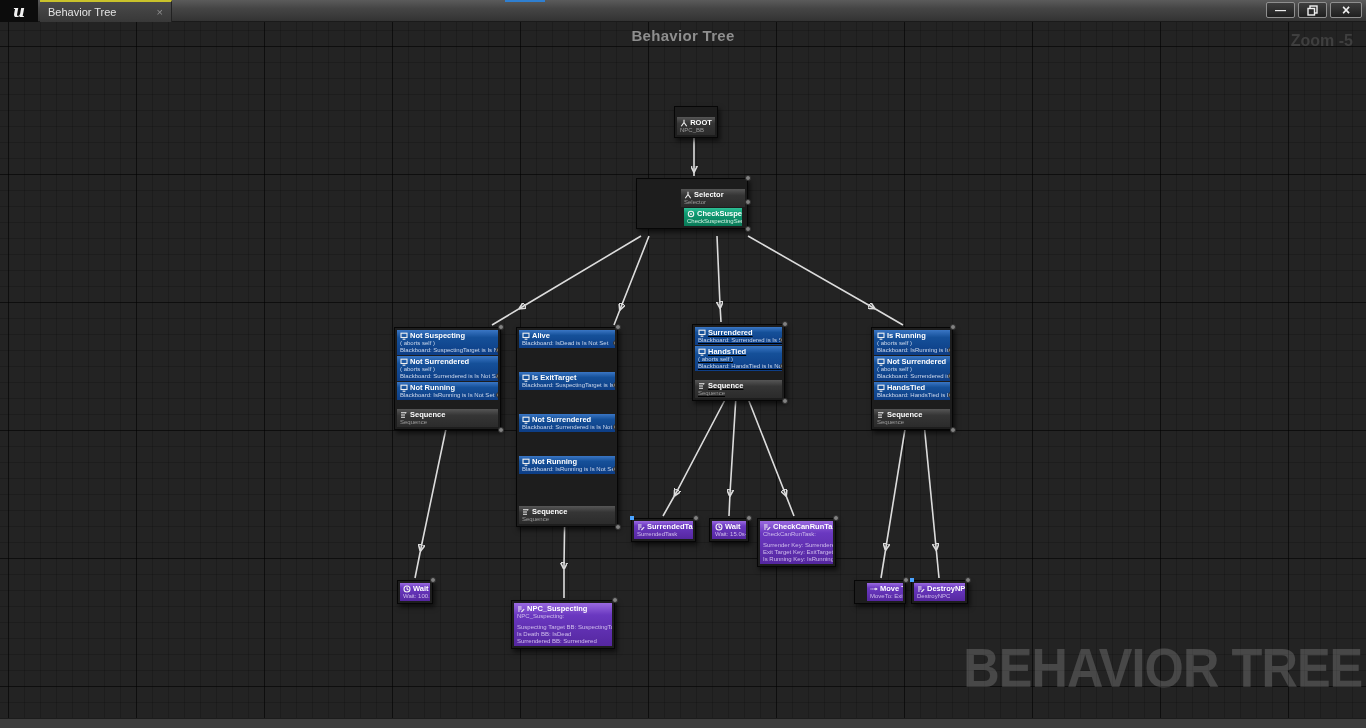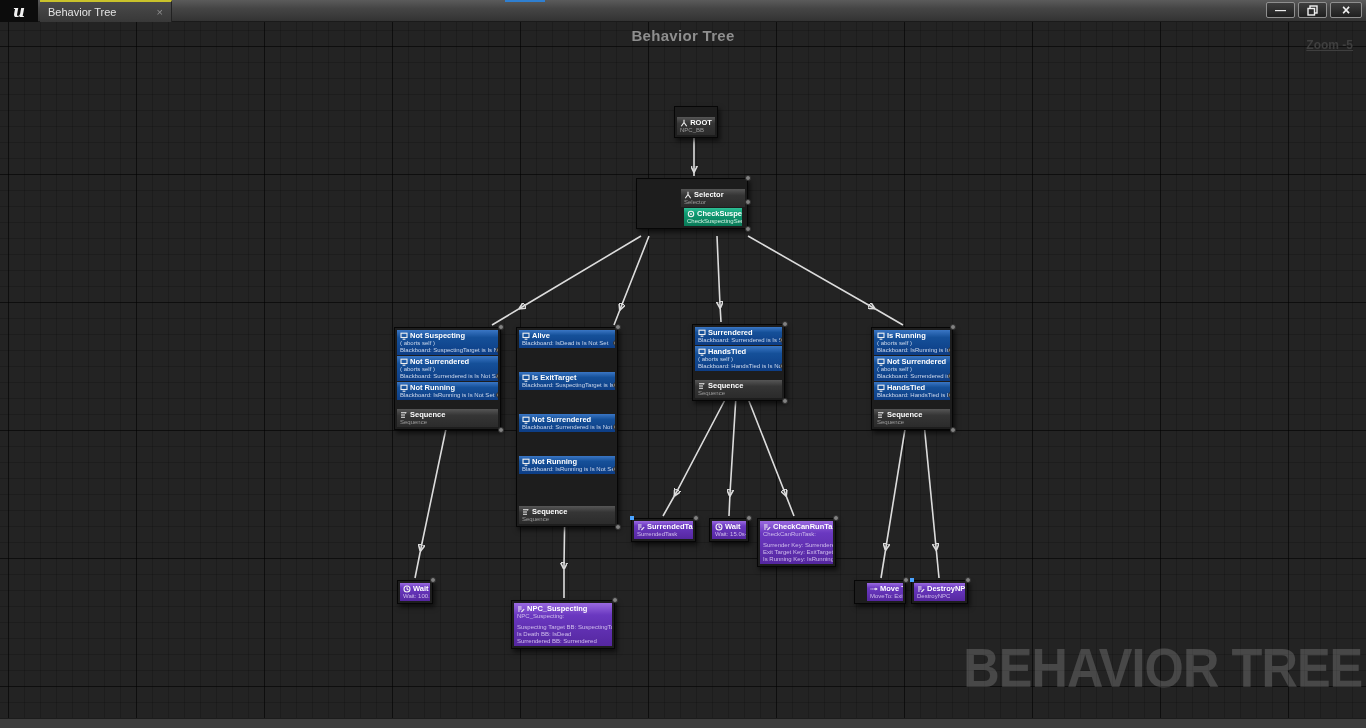--- a/index.html
+++ b/index.html
@@ -30,21 +30,21 @@
   .canvas { position:absolute; left:0; top:22px; width:1366px; height:696px; background-color:#232323;
     background-image:
       linear-gradient(to right, rgba(0,0,0,0.50) 1px, transparent 1px),
       linear-gradient(to bottom, rgba(0,0,0,0.50) 1px, transparent 1px),
       linear-gradient(to right, rgba(0,0,0,0.16) 1px, transparent 1px),
       linear-gradient(to bottom, rgba(0,0,0,0.16) 1px, transparent 1px);
     background-size:128px 128px, 128px 128px, 16px 16px, 16px 16px;
     background-position:8px 24px, 8px 24px, 8px 8px, 8px 8px; }
   .graph-title { position:absolute; left:0; top:5px; width:100%; text-align:center;
     color:#8f8f8f; font-size:15px; font-weight:600; letter-spacing:0.3px; }
-  .zoom-label { position:absolute; right:13px; top:16px; color:#3f3f3f; font-size:12px; font-weight:bold;text-decoration:underline; }
+  .zoom-label { position:absolute; right:13px; top:10px; color:#3f3f3f; font-size:16px; font-weight:bold; }
   .watermark { position:absolute; right:4px; bottom:18px; color:rgba(255,255,255,0.17);
     font-size:56px; font-weight:bold; letter-spacing:-1px; white-space:nowrap;
     transform:scaleX(0.9); transform-origin:right bottom; }
 
   
   .wires { position:absolute; left:0; top:0; width:1366px; height:728px; z-index:5; pointer-events:none; }
   .wires path { stroke:#dcdcdc; stroke-width:1.6; fill:none; }
 
   
   .node { position:absolute; z-index:10; background:#1d1d1d; border:1px solid #060606; padding:2px;
@@ -272,21 +272,21 @@
               <path d="M1,1.8 H5 M1,4 H5 M1,6.2 H5"></path>
               <path class="fill" d="M5,0.9 L7,1.8 L5,2.7 Z"></path>
             </svg>
           </span>
           <span class="ttl">Sequence</span>
         </div>
       <div class="sub gray-sub">Sequence</div>
     </div>
   </div>
 
-  <div class="node" style="left:692px; top:324px; width:93px;">
+  <div class="node" style="left:692px; top:324px; width:93px;text-decoration:underline;">
     <span class="pin tr"></span>
     <span class="pin br"></span>
     <div class="blk blue">
       <span class="pin dec"></span>
       <div class="trow">
           <span class="ic">
             <svg class="mini" viewBox="0 0 8 8">
               <rect x="1" y="1.2" width="6" height="4.3"></rect>
               <path d="M2.6,7.2 H5.4"></path>
             </svg>

